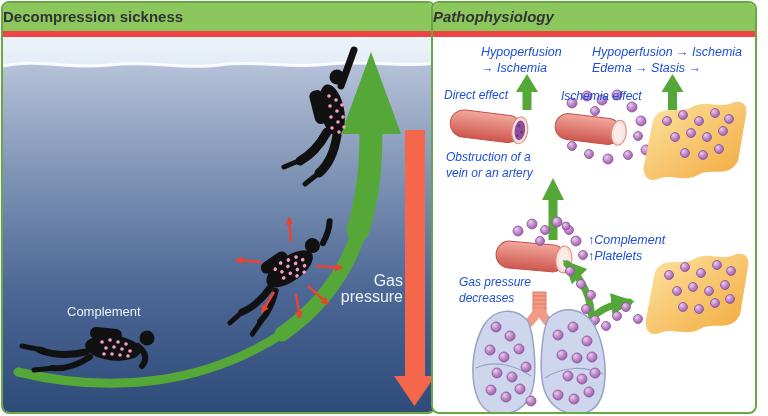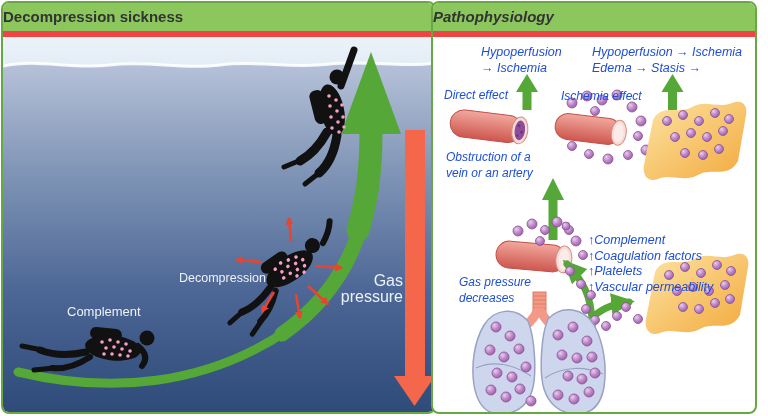--- a/index.html
+++ b/index.html
@@ -143,21 +143,20 @@
               <circle cx="130" cy="347" r="1.8"></circle>
               <circle cx="104" cy="350" r="1.8"></circle>
             <circle cx="112" cy="350" r="1.8"></circle>
               <circle cx="120" cy="351" r="1.8"></circle>
               <circle cx="128" cy="352" r="1.8"></circle>
           </g>
         </g>
       </svg>
 
       <div class="lbl" style="left:64px;top:267px;">Complement</div>
-      <div class="lbl" style="left:176px;top:233px;font-size:12.5px;">Decompression</div>
       <div class="lbl right-align" style="right:31px;top:236px;font-size:16px;">
         <div>Gas</div>
         <div>pressure</div>
       </div>
     </div>
   </div>
 
   <div class="panel panel-right">
     <div class="panel-header">
       <span>Pathophysiology</span>
@@ -349,23 +348,21 @@
         <div>Edema → Stasis →</div>
       </div>
       <div class="rlbl big" style="left:11px;top:50px;">Direct effect</div>
       <div class="rlbl big" style="left:128px;top:51px;">Ischemia effect</div>
       <div class="rlbl big" style="left:13px;top:112px;">
         <div>Obstruction of a</div>
         <div>vein or an artery</div>
       </div>
       <div class="rlbl" style="left:155px;top:156px;line-height:15.5px;margin-top:40px;">
         <div>↑Complement</div>
-        <div>↑Coagulation factors</div>
         <div>↑Platelets</div>
-        <div>↑Vascular permeability</div>
       </div>
       <div class="rlbl big" style="left:10px;top:237px;margin-left:16px;">
         <div>Gas pressure</div>
         <div>decreases</div>
       </div>
     </div>
   </div>
 </div>
 
 </body></html>

